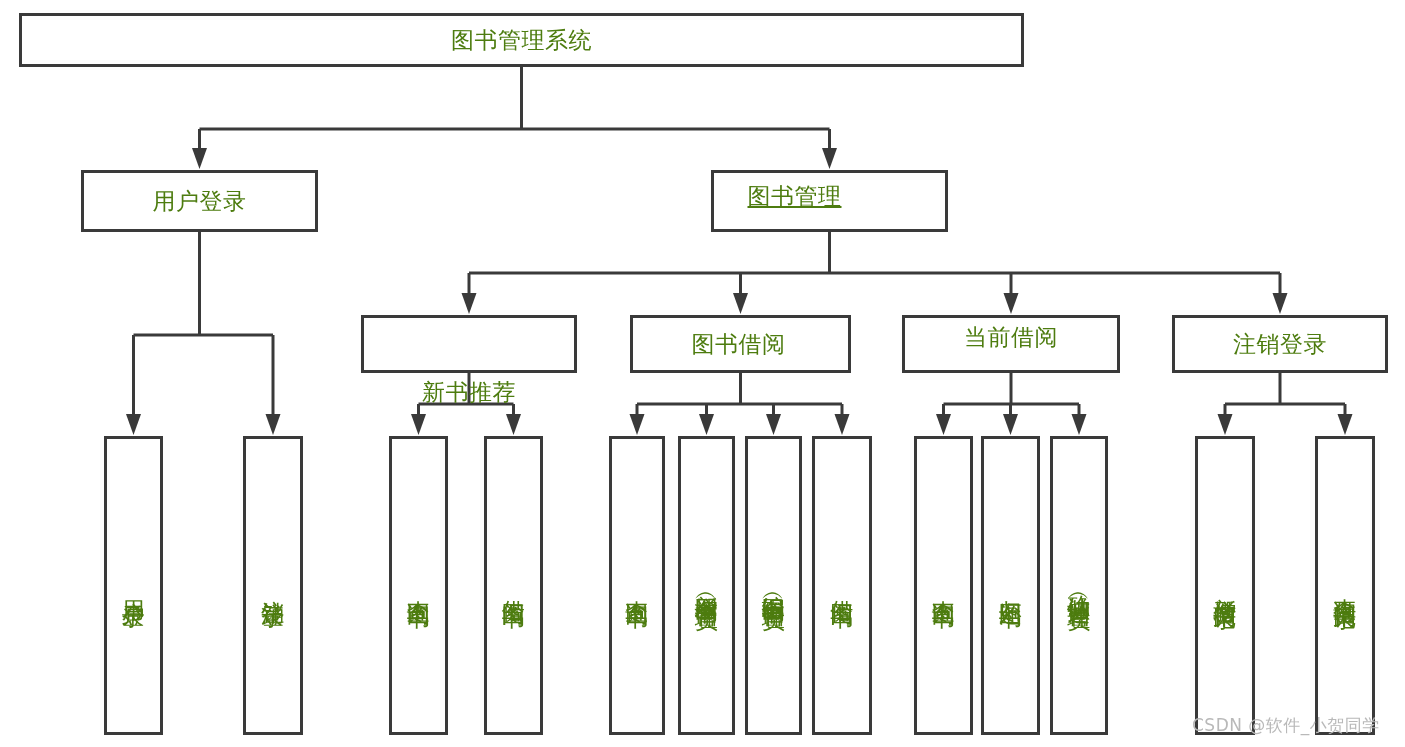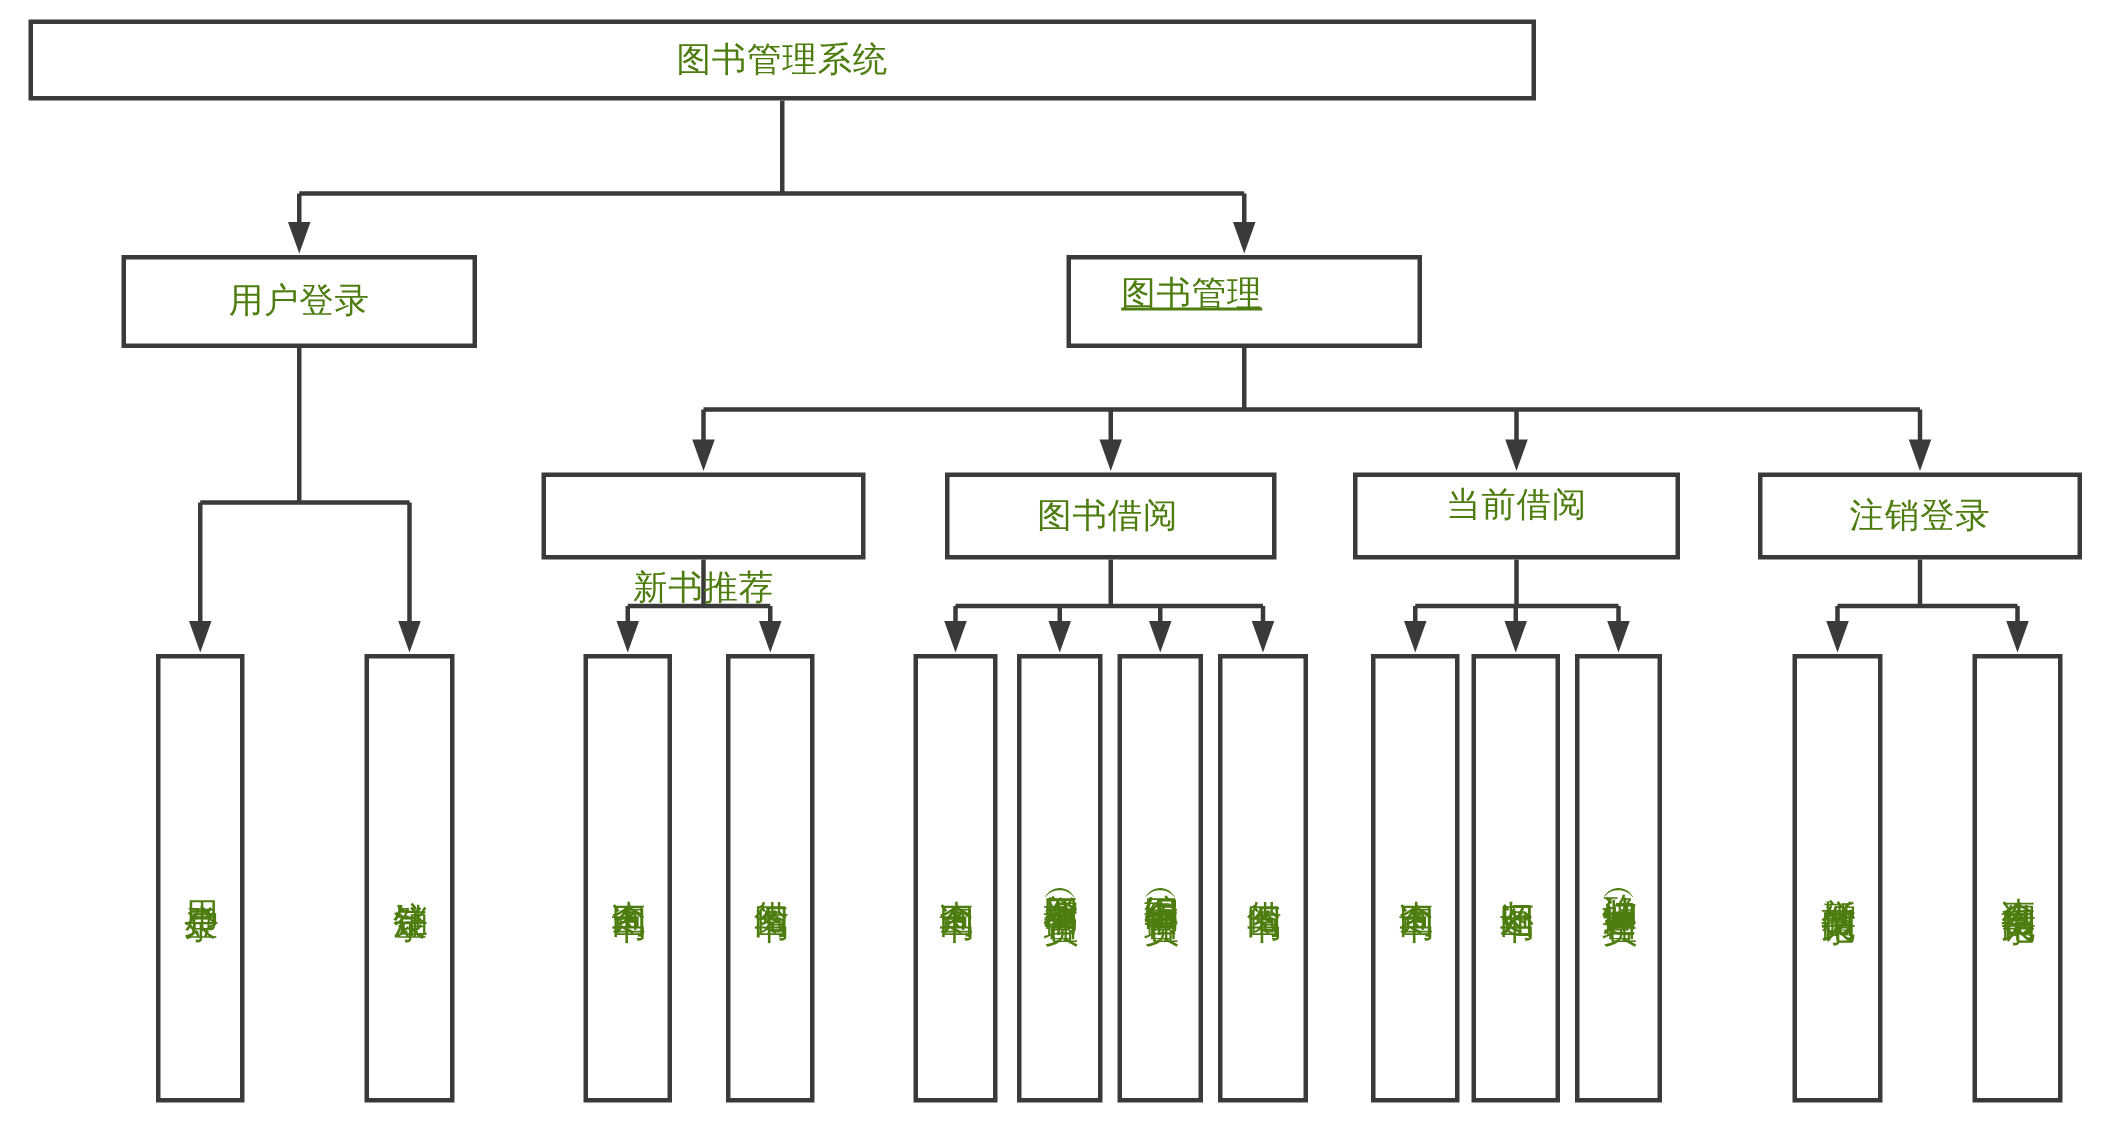--- a/index.html
+++ b/index.html
@@ -174,13 +174,14 @@
       <div class="node-label vertical" style="left: 609px; top: 436px; width: 56px; height: 299px;">查询图书</div>
       <div class="node-label vertical" style="left: 678px; top: 436px; width: 57px; height: 299px;">新增图书（管理员）</div>
       <div class="node-label vertical" style="left: 745px; top: 436px; width: 57px; height: 299px;">编辑图书（管理员）</div>
       <div class="node-label vertical" style="left: 812px; top: 436px; width: 60px; height: 299px;">借阅图书</div>
       <div class="node-label vertical" style="left: 914px; top: 436px; width: 59px; height: 299px;">查询图书</div>
       <div class="node-label vertical" style="left: 981px; top: 436px; width: 59px; height: 299px;">归还图书</div>
       <div class="node-label vertical" style="left: 1050px; top: 436px; width: 58px; height: 299px;">确认归还（管理员）</div>
       <div class="node-label vertical" style="left: 1195px; top: 436px; width: 60px; height: 299px;">新增借阅记录</div>
       <div class="node-label vertical" style="left: 1315px; top: 436px; width: 60px; height: 299px;">查询借阅记录</div>
     </div>
+  <div class="watermark">CSDN @软件_小贺同学</div>
 </div>
 
 </body></html>

